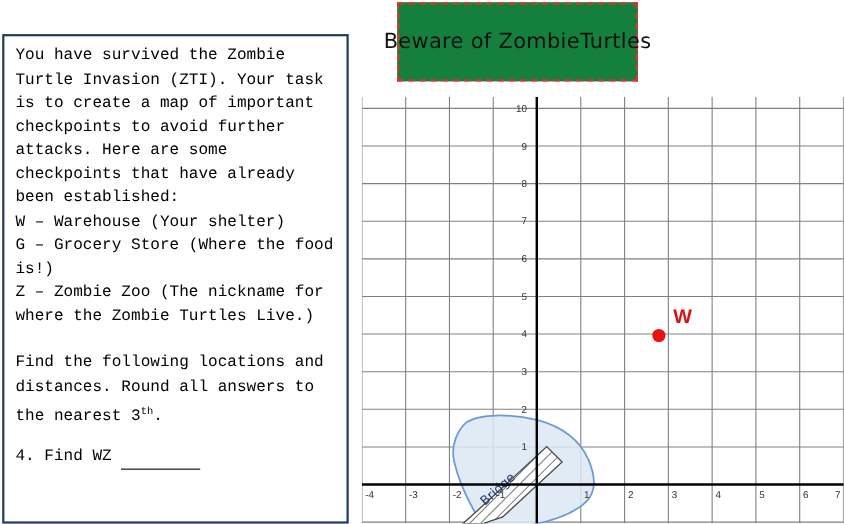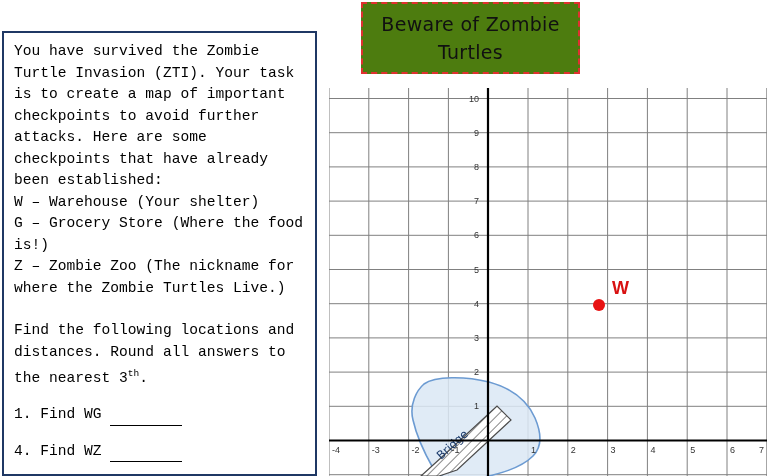--- a/index.html
+++ b/index.html
@@ -17,23 +17,22 @@
 
   
   #title-banner {
     position: absolute;
     left: 361px;
     top: 2px;
     width: 219px;
     height: 72px;
     border: 2px dashed #e03030;
     box-sizing: border-box;
-    background: #4d7c0f;
+    background: #15803d;
     display: flex;
-    flex-direction: column;
     align-items: center;
     justify-content: center;
     z-index: 6;
   }
   #title-banner .tline {
     font-family: "DejaVu Sans", sans-serif;
     font-size: 19px;
     color: #111111;
     line-height: 28px;
     letter-spacing: 0.3px;
@@ -124,21 +123,20 @@
   <div class="tline">Turtles</div>
 </div>
 
 <div id="instructions">
   <p>You have survived the Zombie Turtle Invasion (ZTI). Your task is to create a map of important checkpoints to avoid further attacks. Here are some checkpoints that have already been established:</p>
   <p>W – Warehouse (Your shelter)</p>
   <p>G – Grocery Store (Where the food is!)</p>
   <p>Z – Zombie Zoo (The nickname for where the Zombie Turtles Live.)</p>
   <div class="blank-line"></div>
   <p><span>Find the following locations and distances. Round all answers to the nearest 3</span><sup>th</sup><span>.</span></p>
-  <p class="q"><span>1.  Find WG </span><span class="blank"></span></p>
   <p class="q"><span>4.  Find WZ </span><span class="blank"></span></p>
 </div>
 
 <div id="graph">
   <svg width="438" height="388" viewBox="0 0 438 388" xmlns="http://www.w3.org/2000/svg">
 
     <g>
       <line class="gridline" x1="0" y1="0" x2="0" y2="388"></line>
       <line class="gridline" x1="39.8" y1="0" x2="39.8" y2="388"></line>
       <line class="gridline" x1="79.6" y1="0" x2="79.6" y2="388"></line>

